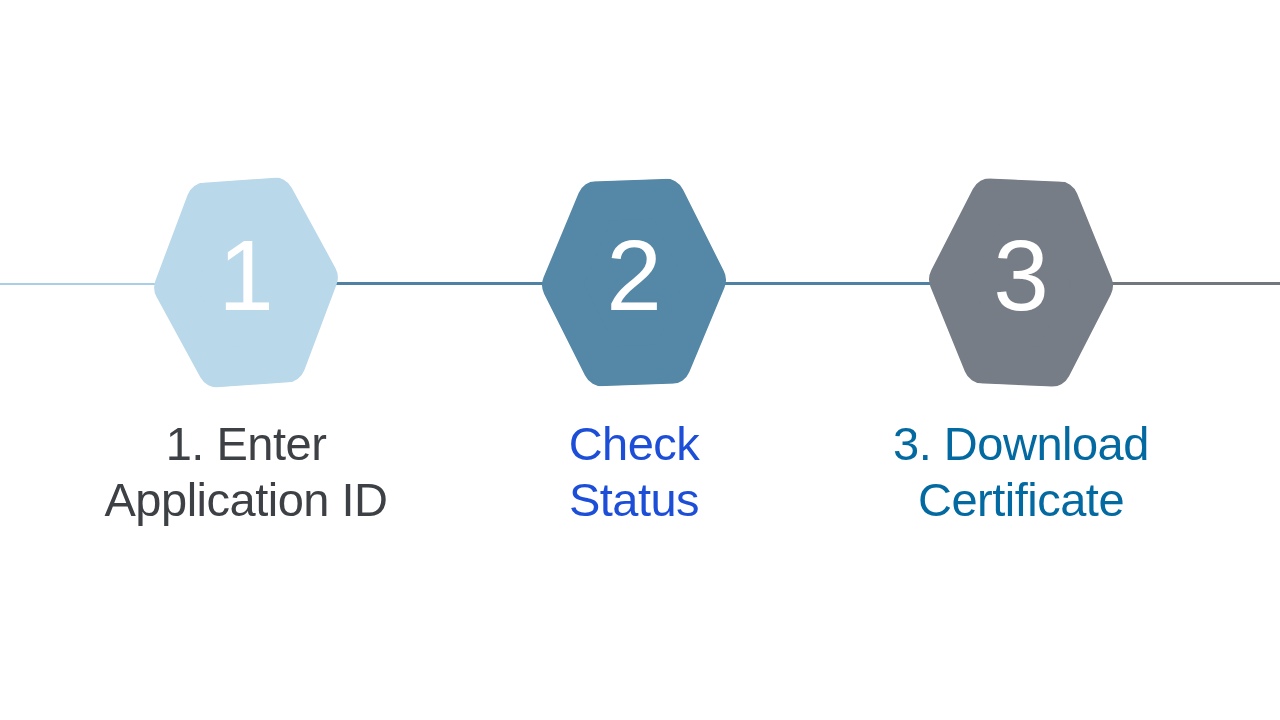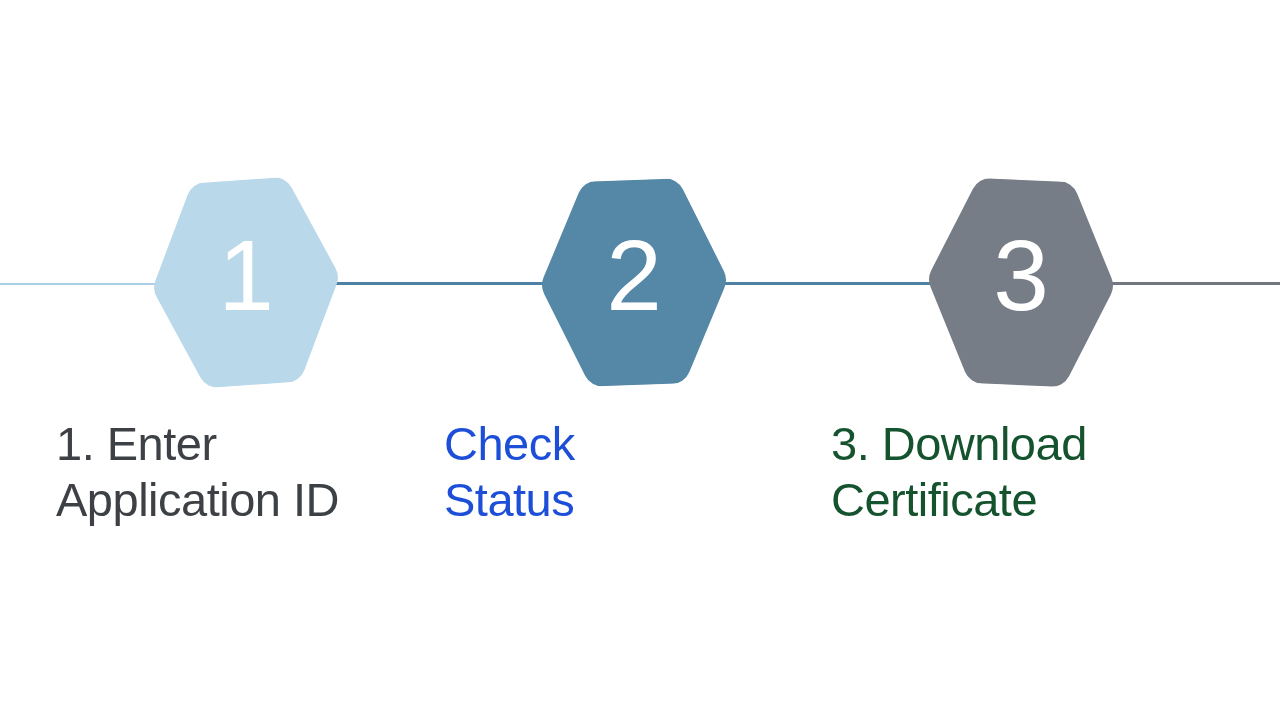--- a/index.html
+++ b/index.html
@@ -65,20 +65,21 @@
     font-weight: 300;
     transform: translateY(-7px);
     user-select: none;
   }
 
   .step-label {
     position: absolute;
     left: 0;
     top: 416px;
     width: 380px;
+    text-align: center;
     font-size: 47px;
     line-height: 56px;
     letter-spacing: -0.5px;
     white-space: pre-line;
   }
 </style>
 </head>
 <body>
 
 <div class="canvas" style="background: rgb(255, 255, 255);">
@@ -110,17 +111,17 @@
 Status</div>
   </div>
 
   <div class="step step-3">
     <div class="hex-wrap">
       <svg viewBox="0 0 190 205">
         <polygon points="23,102.5 61,19.5 129,19.5 167,102.5 129,185.5 61,185.5" stroke-width="40" stroke-linejoin="round" fill="#767d86" stroke="#767d86"></polygon>
       </svg>
       <div class="hex-number" style="color: rgb(255, 255, 255);">3</div>
     </div>
-    <div class="step-label" style="color: #14532d;">3. Download
+    <div class="step-label" style="color: #0369a1;">3. Download
 Certificate</div>
   </div>
 
 </div>
 
 </body></html>

